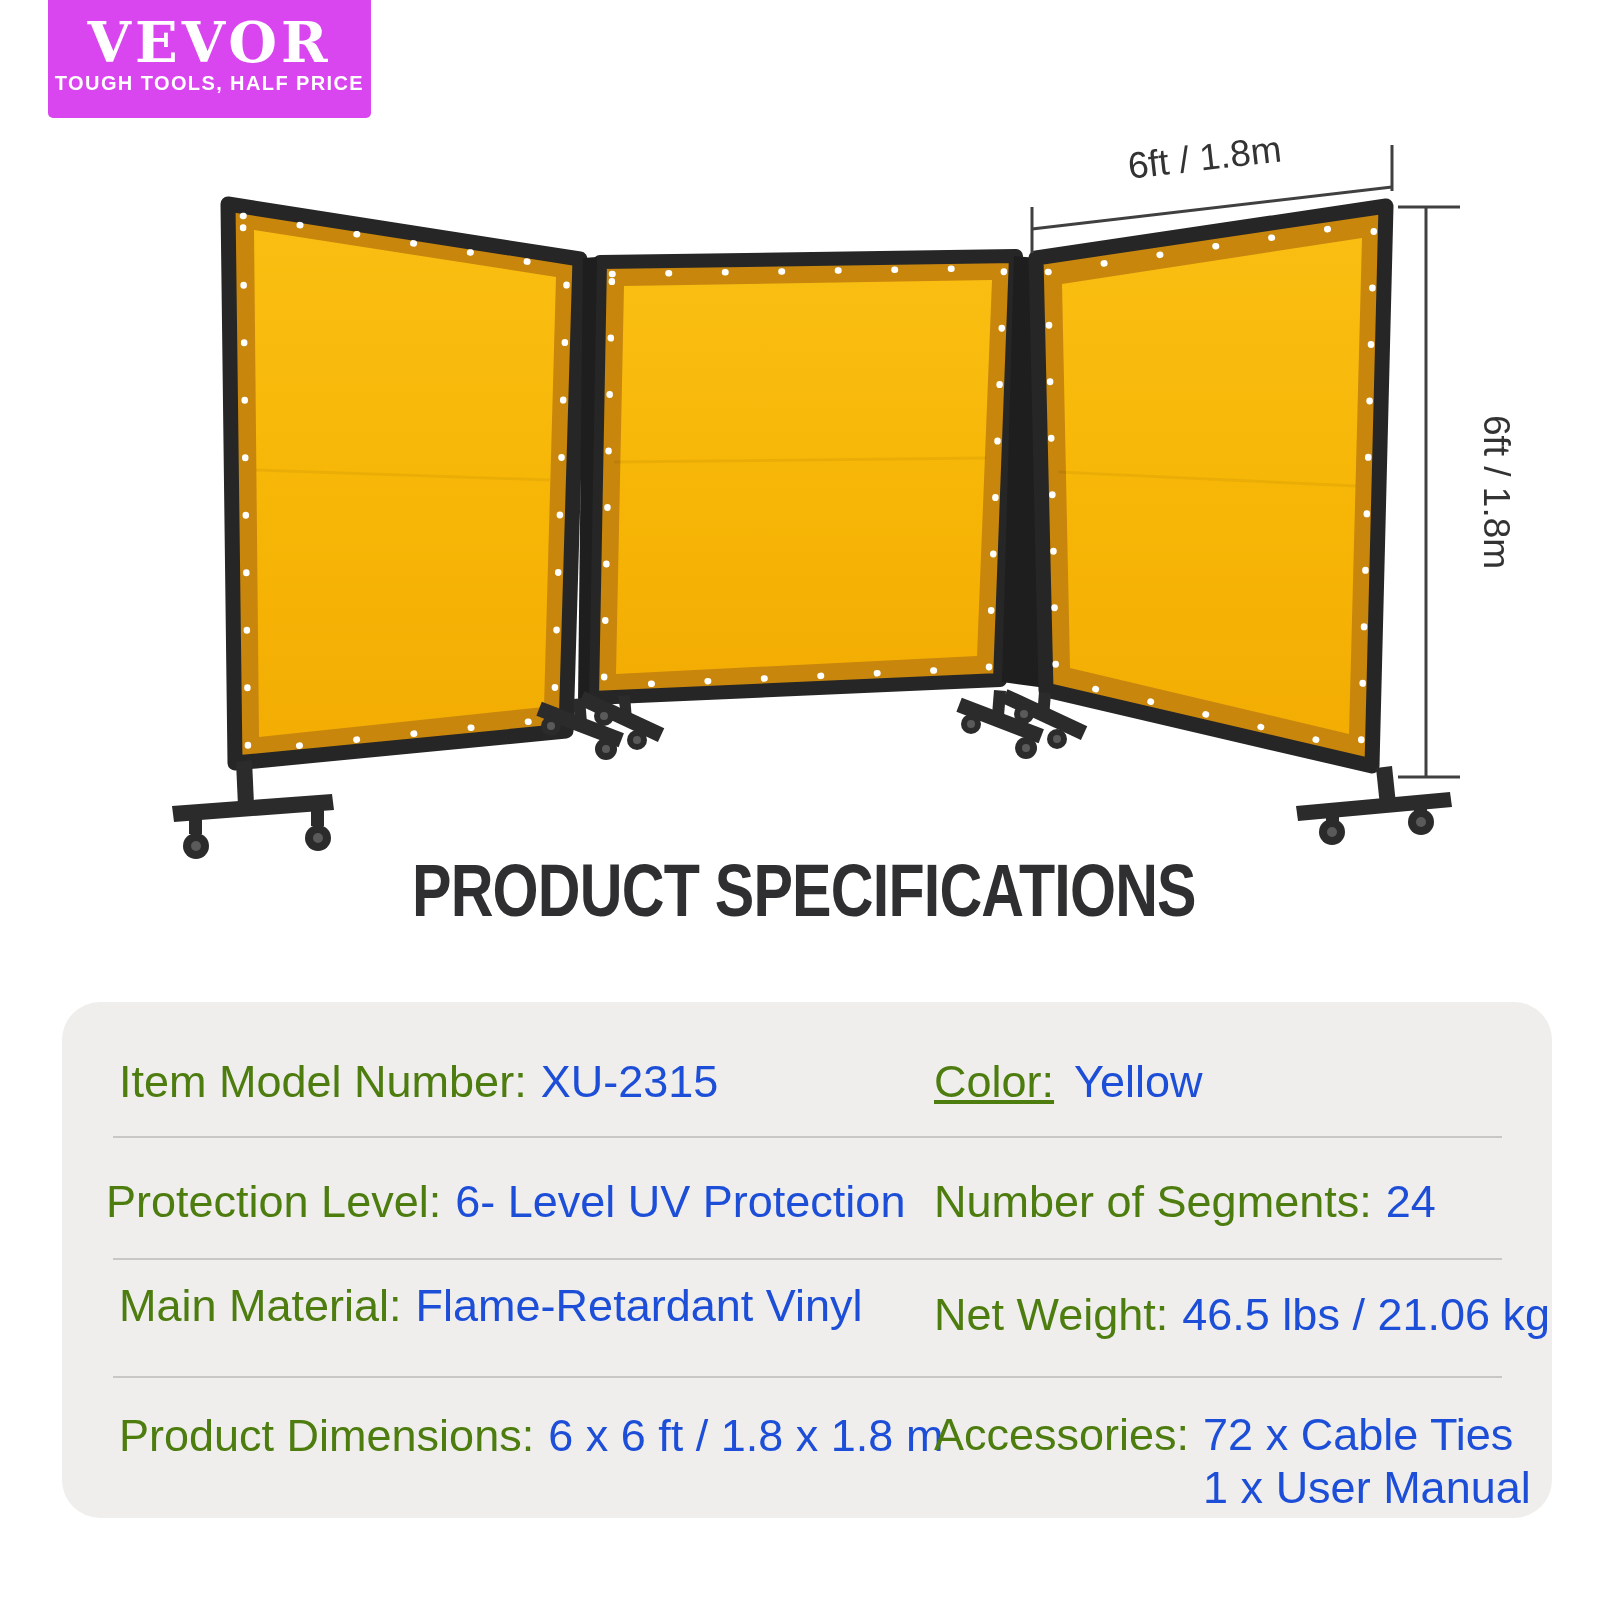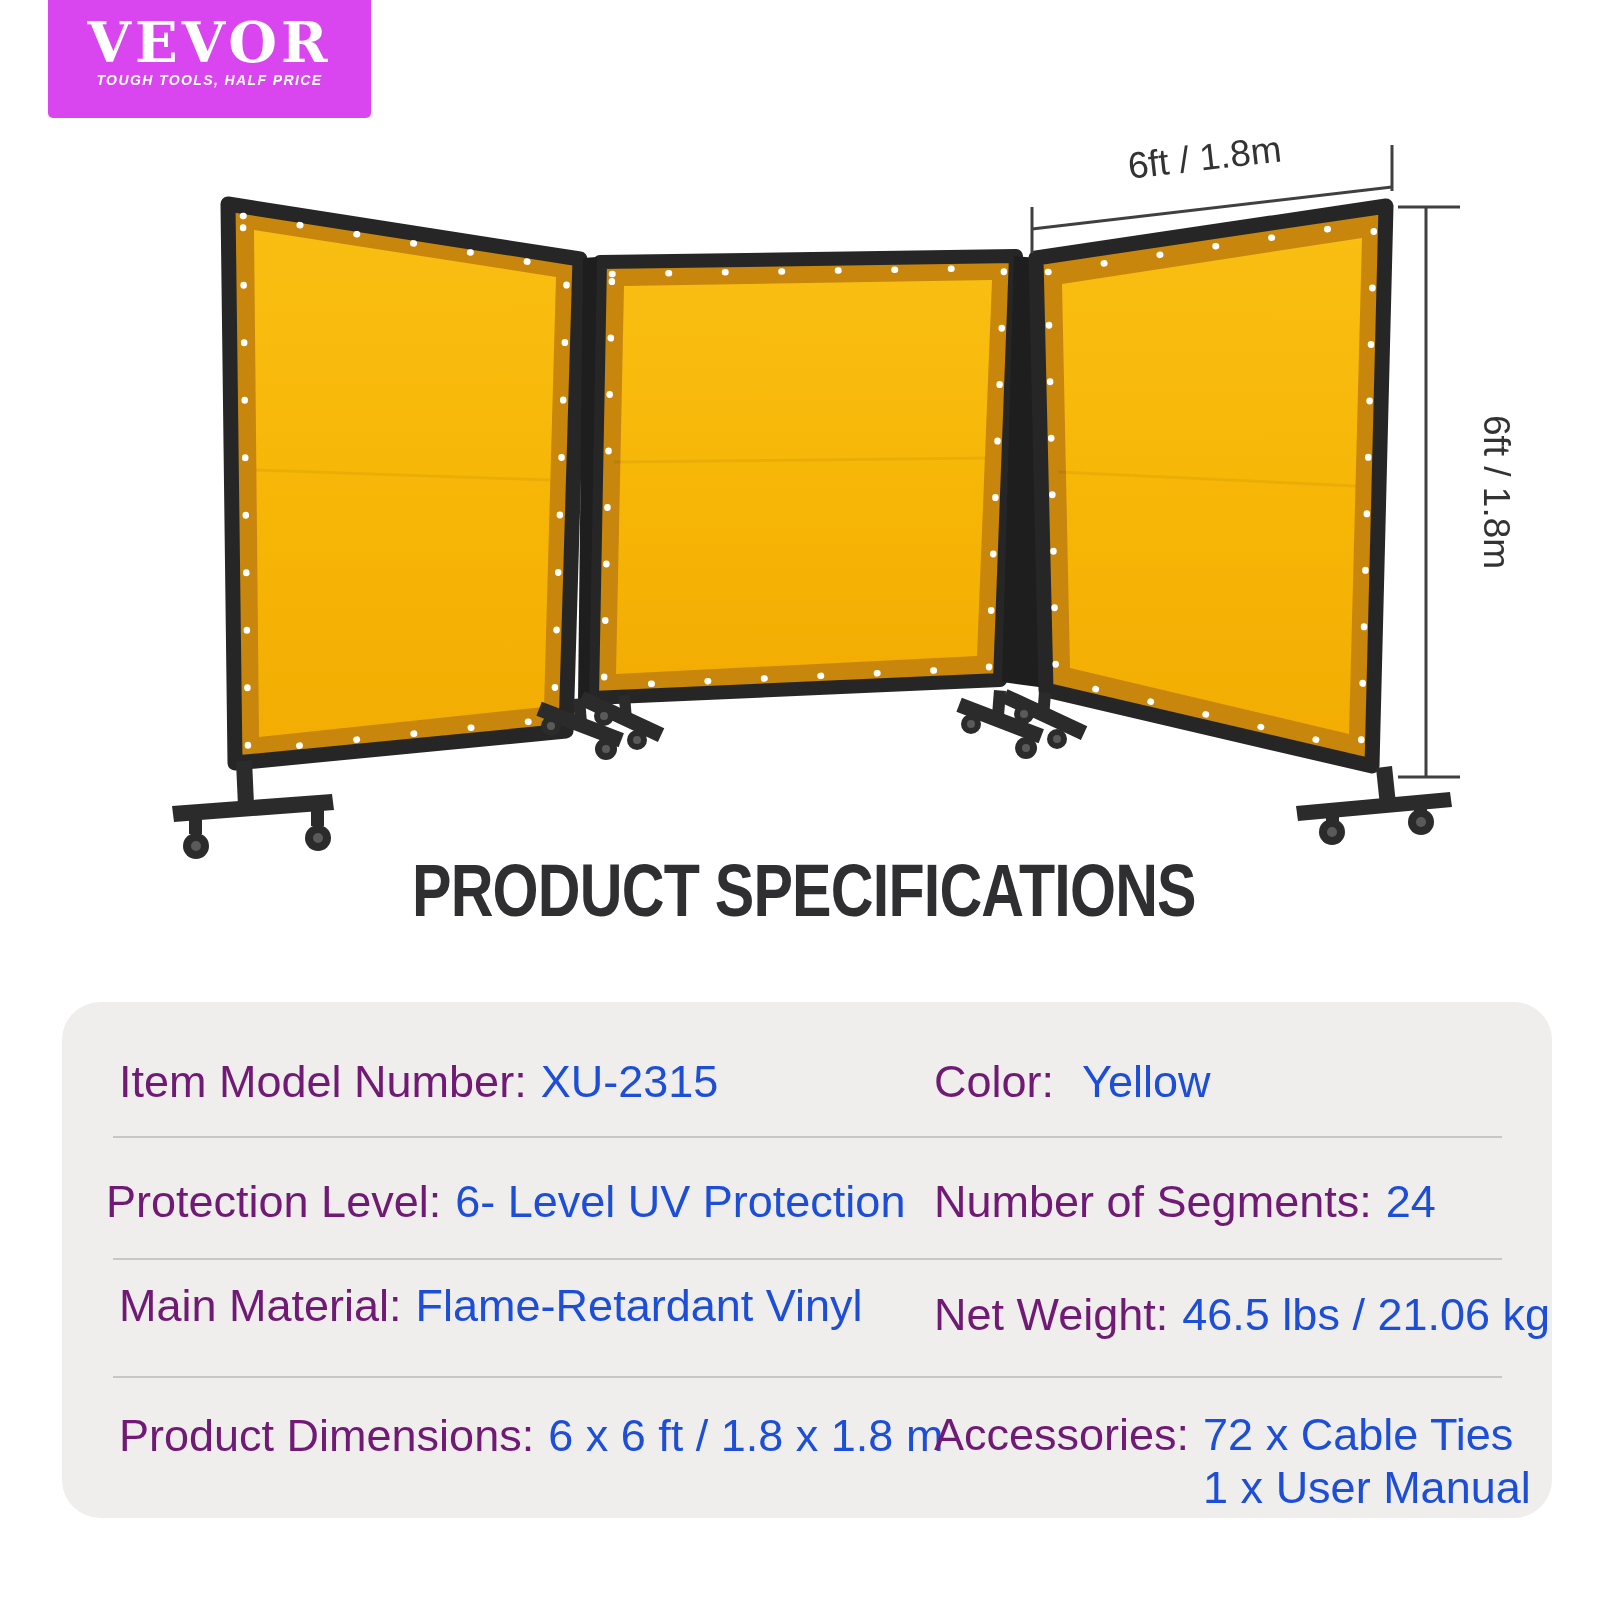--- a/index.html
+++ b/index.html
@@ -3,37 +3,37 @@
 <meta charset="utf-8">
 <style>
   html,body{margin:0;padding:0;background:#fff;}
   .page{position:relative;width:1600px;height:1600px;background:#ffffff;overflow:hidden;
         font-family:"Liberation Sans",sans-serif;}
   
   .logo{position:absolute;left:48px;top:0;width:323px;height:118px;background:#d946ef;
         border-radius:0 0 5px 5px;text-align:center;z-index:5;}
   .logo-text{display:block;margin-top:14px;color:#fff;font-family:"DejaVu Serif",serif;
         font-weight:bold;font-size:56px;line-height:56px;letter-spacing:4px;}
-  .logo-tag{display:block;margin-top:2px;color:#fff;font-size:14px;font-weight:bold;
-        letter-spacing:1.4px;font-style:italic;}
+  .logo-tag{display:block;margin-top:2px;color:#fff;font-size:20px;font-weight:bold;
+        letter-spacing:1.4px;}
   
   .art{position:absolute;left:0;top:0;width:1600px;height:940px;}
   
   .heading{position:absolute;left:4px;top:852px;width:1600px;text-align:center;}
   .heading span{display:inline-block;font-size:74px;line-height:78px;font-weight:bold;
         color:#2F2F31;letter-spacing:-1px;transform:scaleX(0.80);transform-origin:center;
         white-space:nowrap;}
   
   .panel{position:absolute;left:62px;top:1002px;width:1490px;height:516px;
         background:#EFEEEC;border-radius:38px;}
   .divider{position:absolute;left:51px;width:1389px;height:2px;background:#C8C7C5;}
   .cell{position:absolute;height:56px;line-height:56px;font-size:45px;white-space:nowrap;
         color:#3B3B3D;}
-  .lbl{color:#701a75;margin-right:14px;}
-  .lbl.gap-lg{margin-right:28px;}
+  .lbl{color:#4d7c0f;margin-right:14px;}
+  .lbl.gap-lg{margin-right:20px;text-decoration:underline;}
   .val{color:#1d4ed8;}
   .val-block{display:inline-block;vertical-align:top;line-height:53px;}
   .cell.two-line{line-height:53px;height:auto;}
 </style>
 </head>
 <body>
 
 <div class="page">
 
   <svg class="art" viewBox="0 0 1600 940" aria-hidden="true">

